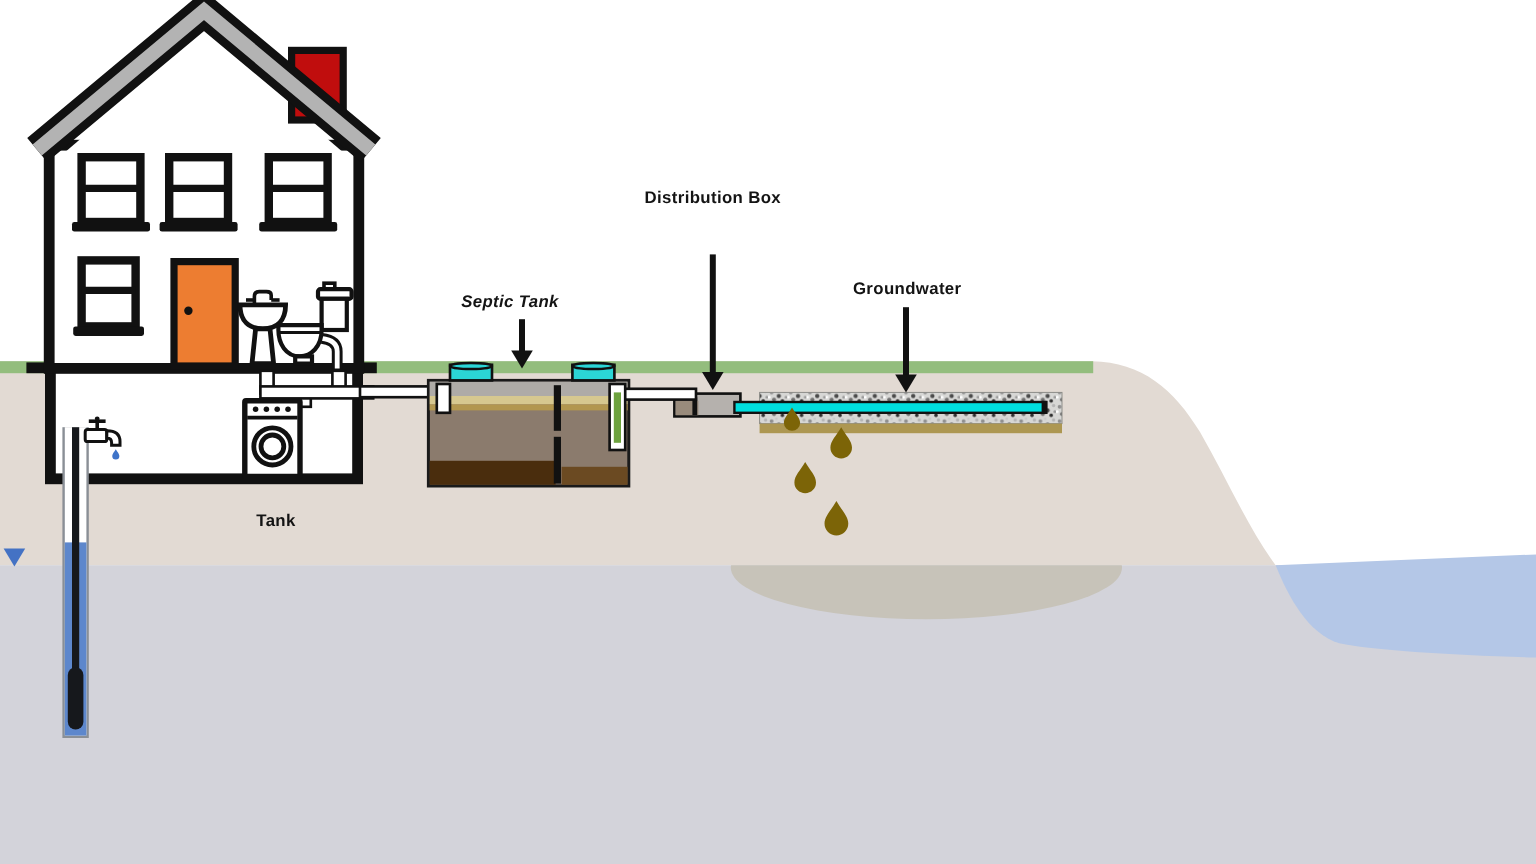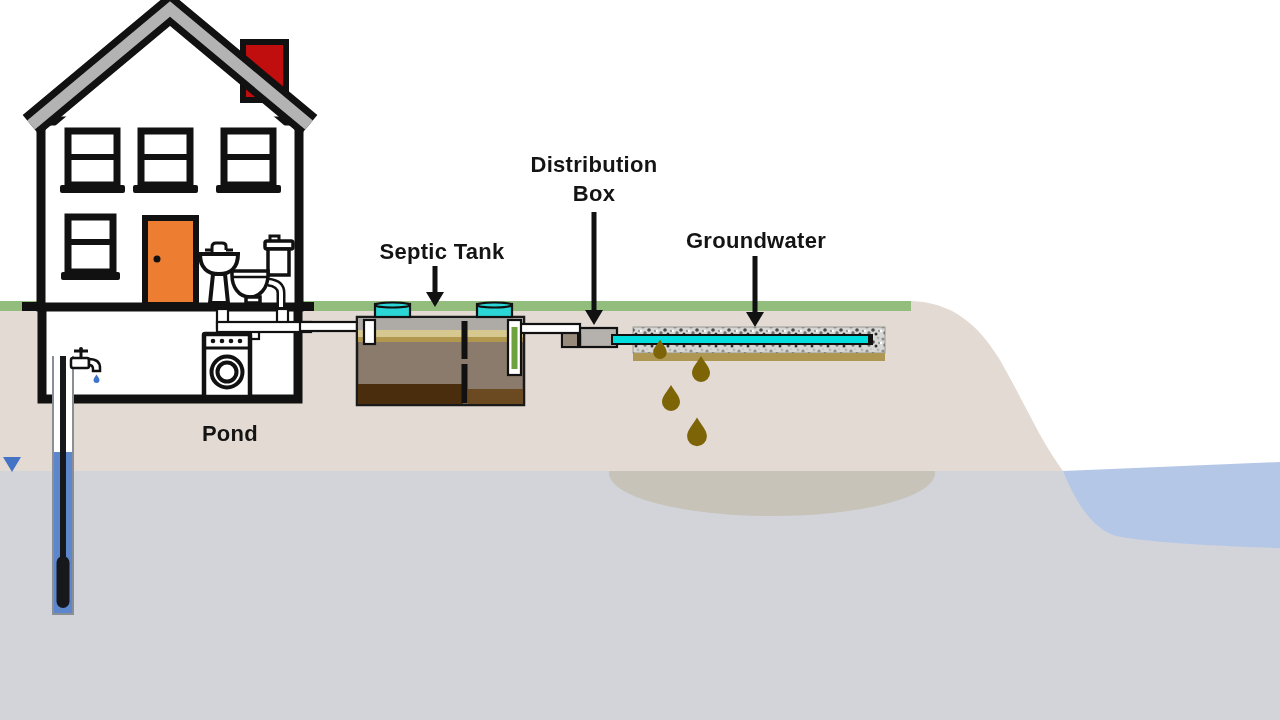--- a/index.html
+++ b/index.html
@@ -1,19 +1,19 @@
 <!DOCTYPE html>
 <html><head>
 <meta charset="utf-8">
 <style>
   html,body{margin:0;padding:0;background:#fff;}
   #stage{position:relative;width:1280px;height:720px;overflow:hidden;background:#fff;
          font-family:"Liberation Sans",sans-serif;}
   #scene{position:absolute;left:0;top:0;}
-  .lbl{position:absolute;font-weight:700;font-size:22px;line-height:29px;color:#141414;
+  .lbl{position:absolute;font-weight:700;font-size:14px;line-height:29px;color:#141414;
        text-align:center;letter-spacing:.3px;}
 </style>
 </head>
 <body>
 
 <div id="stage">
 
 <svg id="scene" width="1280" height="720" viewBox="0 0 1280 720">
   <defs>
     <pattern id="gravel" width="16" height="12" patternUnits="userSpaceOnUse">
@@ -181,18 +181,18 @@
   <g fill="#111">
     <rect x="591.5" y="212" width="5" height="99"></rect>
     <polygon points="585,310 603,310 594,325"></polygon>
   </g>
   <g fill="#111">
     <rect x="752.5" y="256" width="5" height="57"></rect>
     <polygon points="746,312 764,312 755,327"></polygon>
   </g>
 </svg>
 
-<div class="lbl" style="left:344px;top:237px;width:196px;">Septic Tank</div>
+<div class="lbl" style="left:327px;top:237px;width:196px;font-style:italic;">Septic Tank</div>
 <div class="lbl" style="left:524px;top:150px;width:140px;">Distribution Box</div>
 <div class="lbl" style="left:676px;top:226px;width:160px;">Groundwater</div>
-<div class="lbl" style="left:180px;top:419px;width:100px;">Pond</div>
+<div class="lbl" style="left:180px;top:419px;width:100px;">Tank</div>
 
 </div>
 
 </body></html>

